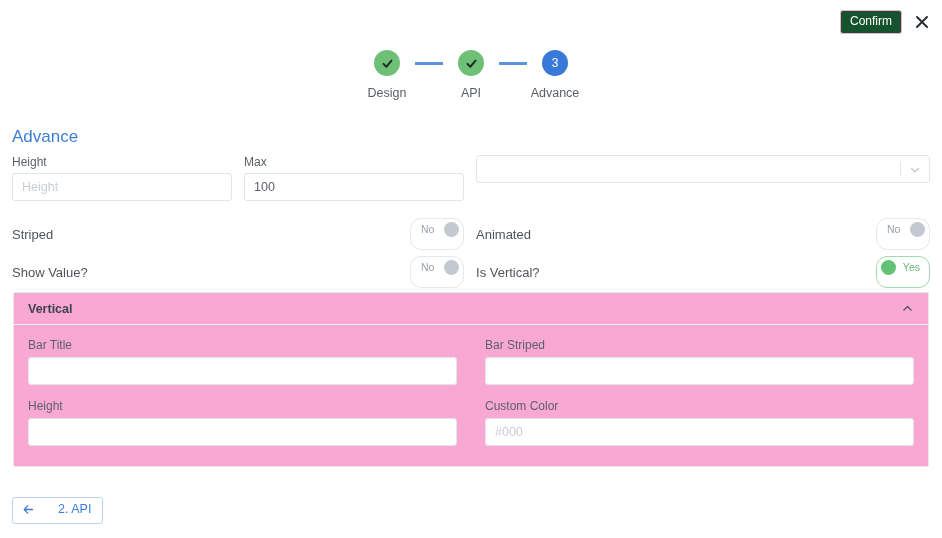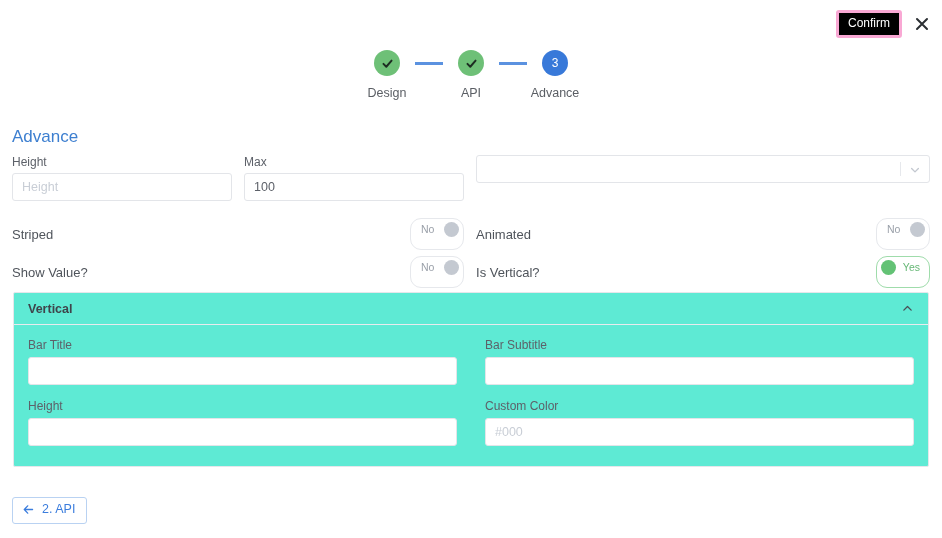--- a/index.html
+++ b/index.html
@@ -33,23 +33,23 @@
   }
   .header-actions {
     position: absolute;
     right: 12px;
     top: 10px;
     display: flex;
     align-items: center;
     gap: 12px;
   }
   .confirm-btn {
-    background: #000000;
+    background: #14532d;
     color: #ffffff;
-    border: 3px solid #f9a8d4;
+    border: 1px solid #f9a8d4;
     border-radius: 3px;
     font-size: 12px;
     font-family: "Liberation Sans", sans-serif;
     padding: 4px 9px 5px 9px;
     cursor: pointer;
     line-height: 1.1;
   }
   .close-icon {
     width: 16px;
     height: 16px;
@@ -237,21 +237,21 @@
   .toggle.on .knob-text { right: 9px; color: #67b877; }
 
   
   .panel {
     position: absolute;
     left: 13px;
     top: 292px;
     width: 916px;
     border: 1px solid #e5e7eb;
     border-radius: 2px;
-    background: #5eead4;
+    background: #f9a8d4;
     box-sizing: border-box;
   }
   .panel-header {
     height: 31px;
     display: flex;
     align-items: center;
     justify-content: space-between;
     padding: 0 14px;
     border-bottom: 1px solid #e9ebee;
     cursor: pointer;
@@ -297,21 +297,21 @@
     border: 1px solid #b9d2f2;
     border-radius: 3px;
     background: #ffffff;
     color: #3b7ddd;
     font-size: 12.5px;
     font-family: "Liberation Sans", sans-serif;
     padding: 5px 11px 6px 9px;
     cursor: pointer;
     display: inline-flex;
     align-items: center;
-    gap: 7px;
+    gap: 23px;
     line-height: 1.1;
   }
   .back-arrow {
     width: 13px;
     height: 13px;
     display: block;
   }
 </style>
 </head>
 <body>
@@ -433,21 +433,21 @@
       <path d="M3.5 10 L8 5.5 L12.5 10"></path>
     </svg>
   </div>
   <div class="panel-body">
     <div class="panel-row">
       <div class="panel-col first">
         <label class="panel-label">Bar Title</label>
         <input class="text-input" type="text" placeholder="" style="">
       </div>
       <div class="panel-col second">
-        <label class="panel-label">Bar Subtitle</label>
+        <label class="panel-label">Bar Striped</label>
         <input class="text-input" type="text" placeholder="" style="">
       </div>
     </div>
     <div class="panel-row">
       <div class="panel-col first">
         <label class="panel-label">Height</label>
         <input class="text-input" type="text" placeholder="" style="">
       </div>
       <div class="panel-col second">
         <label class="panel-label">Custom Color</label>

